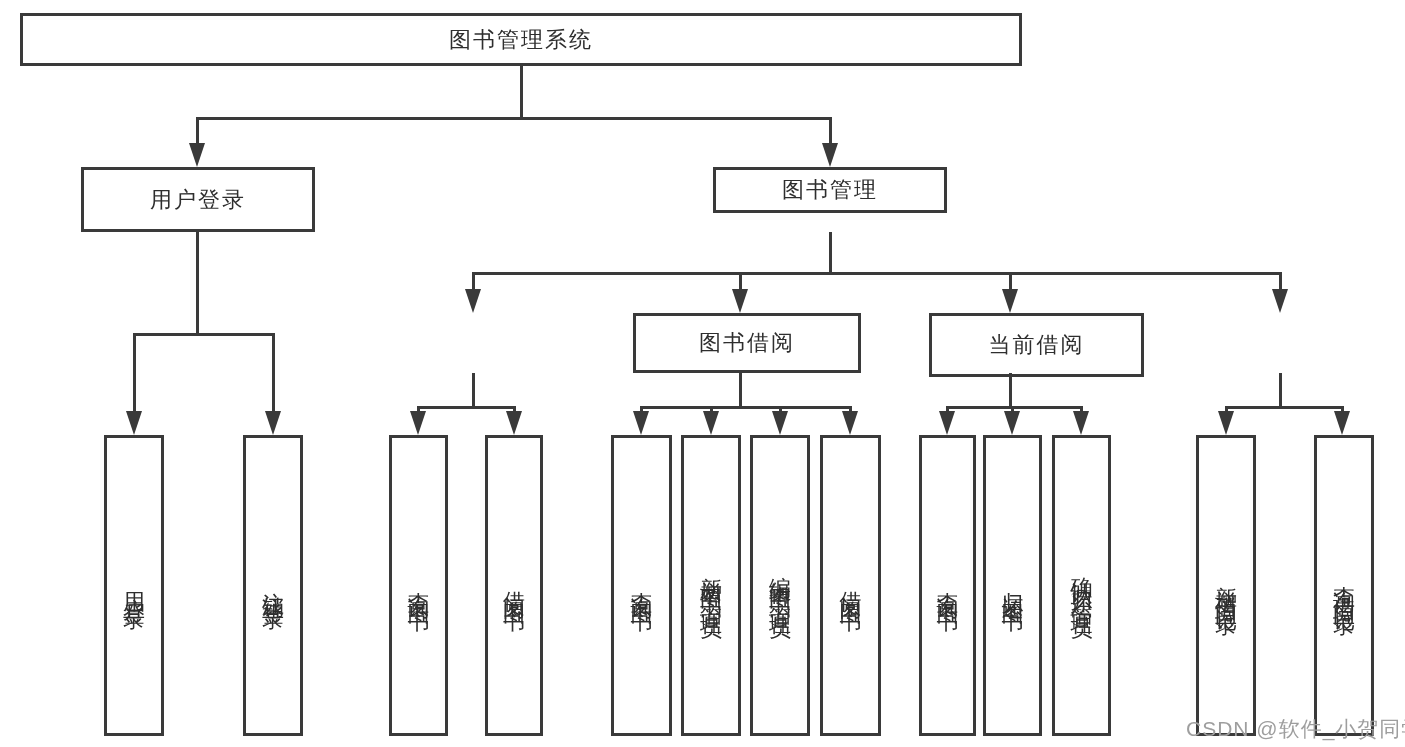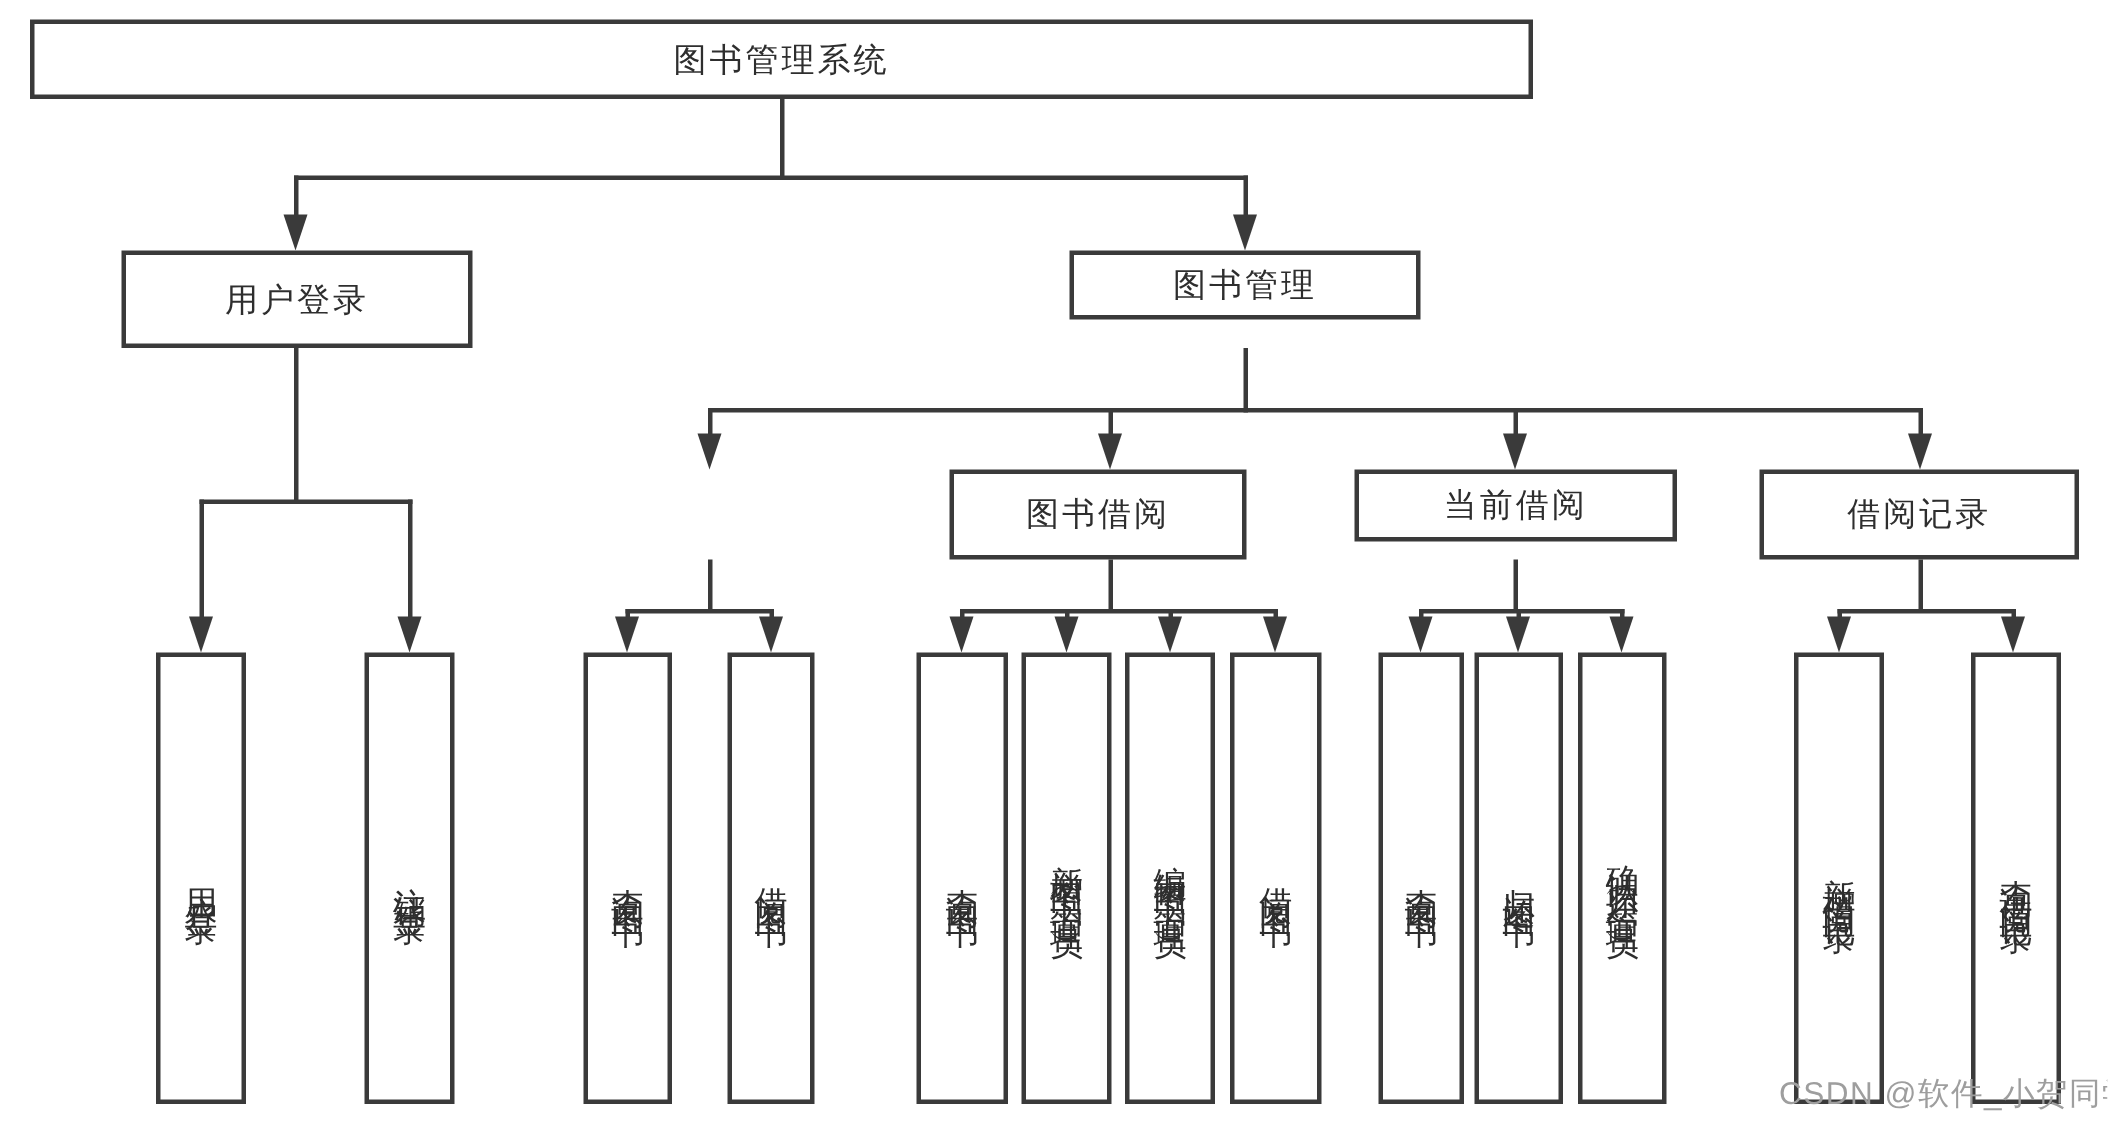--- a/index.html
+++ b/index.html
@@ -78,28 +78,25 @@
   <div class="hl" style="left:471.5px; top:272px; width:810px;"></div>
   <div class="vl" style="left:471.5px; top:272px; height:21px;"></div>
   <div class="arr" style="left:465px; top:289px;"></div>
   <div class="vl" style="left:738.5px; top:272px; height:21px;"></div>
   <div class="arr" style="left:732px; top:289px;"></div>
   <div class="vl" style="left:1008.5px; top:272px; height:21px;"></div>
   <div class="arr" style="left:1002px; top:289px;"></div>
   <div class="vl" style="left:1278.5px; top:272px; height:21px;"></div>
   <div class="arr" style="left:1272px; top:289px;"></div>
 
-  <div class="box" style="left:633px; top:313px; width:198px; height:60px;">
+  <div class="box" style="left:633px; top:313px; width:228px; height:60px;">
     <span>图书借阅</span>
   </div>
-  <div class="box" style="left:903px; top:313px; width:215px; height:48px;">
+  <div class="box" style="left:929px; top:313px; width:215px; height:64px;">
     <span>当前借阅</span>
-  </div>
-  <div class="box" style="left:1173px; top:313px; width:213px; height:60px;">
-    <span>借阅记录</span>
   </div>
 
   <div class="vl" style="left:471.5px; top:373px; height:35px;"></div>
   <div class="hl" style="left:416.5px; top:406px; width:99px;"></div>
   <div class="vl" style="left:416.5px; top:406px; height:8px;"></div>
   <div class="arr" style="left:410px; top:411px;"></div>
   <div class="vl" style="left:512.5px; top:406px; height:8px;"></div>
   <div class="arr" style="left:506px; top:411px;"></div>
 
   <div class="vl" style="left:738.5px; top:373px; height:35px;"></div>

